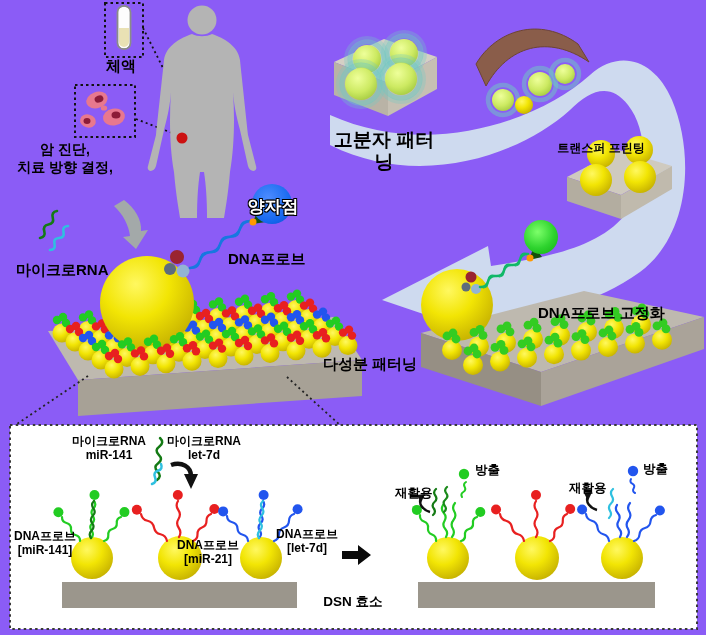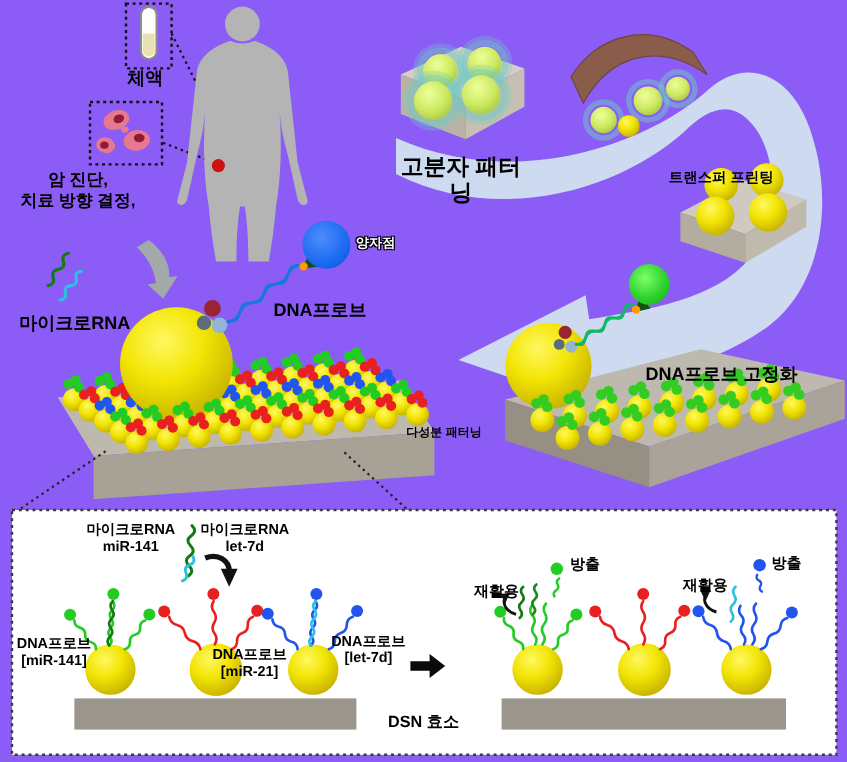--- a/index.html
+++ b/index.html
@@ -489,26 +489,26 @@
         <polygon points="584,493 592,492 588,501" fill="#111"></polygon>
       </g>
   </svg>
 
   <div class="lbl ctr" style="left:93px;top:57px;width:56px;font-size:15px;">체액</div>
   <div class="lbl ctr" style="left:4px;top:140px;width:122px;font-size:14px;line-height:18px;">
     <div>암 진단,</div>
     <div>치료 방향 결정,</div>
   </div>
   <div class="lbl" style="left:16px;top:261px;font-size:15px;">마이크로RNA</div>
-  <div class="lbl ctr qd" style="left:247px;top:197px;width:52px;font-size:11px;margin-left:40px;">양자점</div>
+  <div class="lbl ctr qd" style="left:247px;top:197px;width:52px;font-size:17px;">양자점</div>
   <div class="lbl" style="left:228px;top:250px;font-size:15px;">DNA프로브</div>
   <div class="lbl ctr" style="left:329px;top:129px;width:110px;font-size:19px;">고분자 패터닝</div>
   <div class="lbl ctr" style="left:541px;top:112px;width:120px;font-size:12px;margin-top:30px;">트랜스퍼 프린팅</div>
   <div class="lbl" style="left:538px;top:260px;font-size:15px;margin-top:44px;">DNA프로브 고정화</div>
-  <div class="lbl ctr" style="left:318px;top:355px;width:104px;font-size:10px;">다성분 패터닝</div>
+  <div class="lbl ctr" style="left:318px;top:355px;width:104px;font-size:15px;">다성분 패터닝</div>
 
   <div class="lbl ctr" style="left:68px;top:435px;width:82px;font-size:12px;line-height:13.5px;">
     <div>마이크로RNA</div>
     <div>miR-141</div>
   </div>
   <div class="lbl ctr" style="left:166px;top:435px;width:76px;font-size:12px;line-height:13.5px;">
     <div>마이크로RNA</div>
     <div>let-7d</div>
   </div>
   <div class="lbl ctr" style="left:12px;top:530px;width:66px;font-size:12px;line-height:13.5px;">

